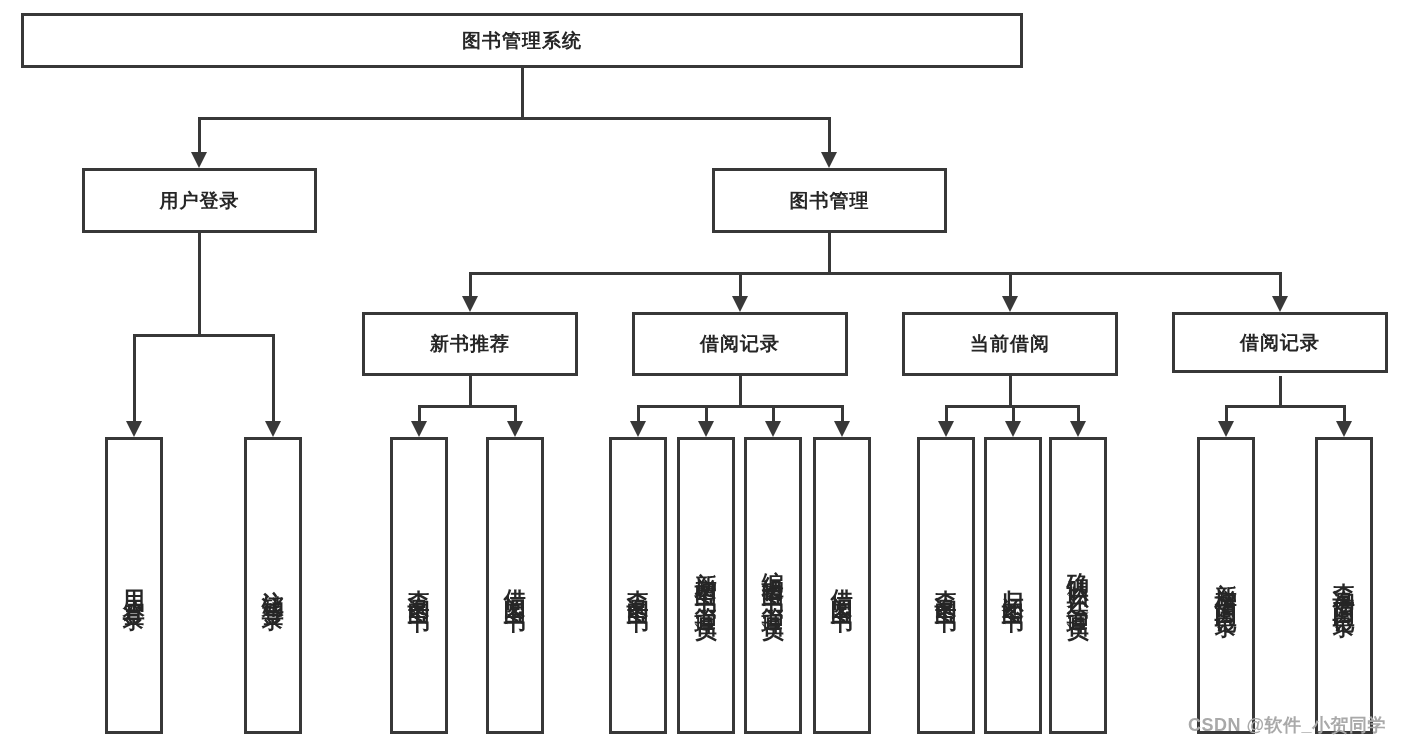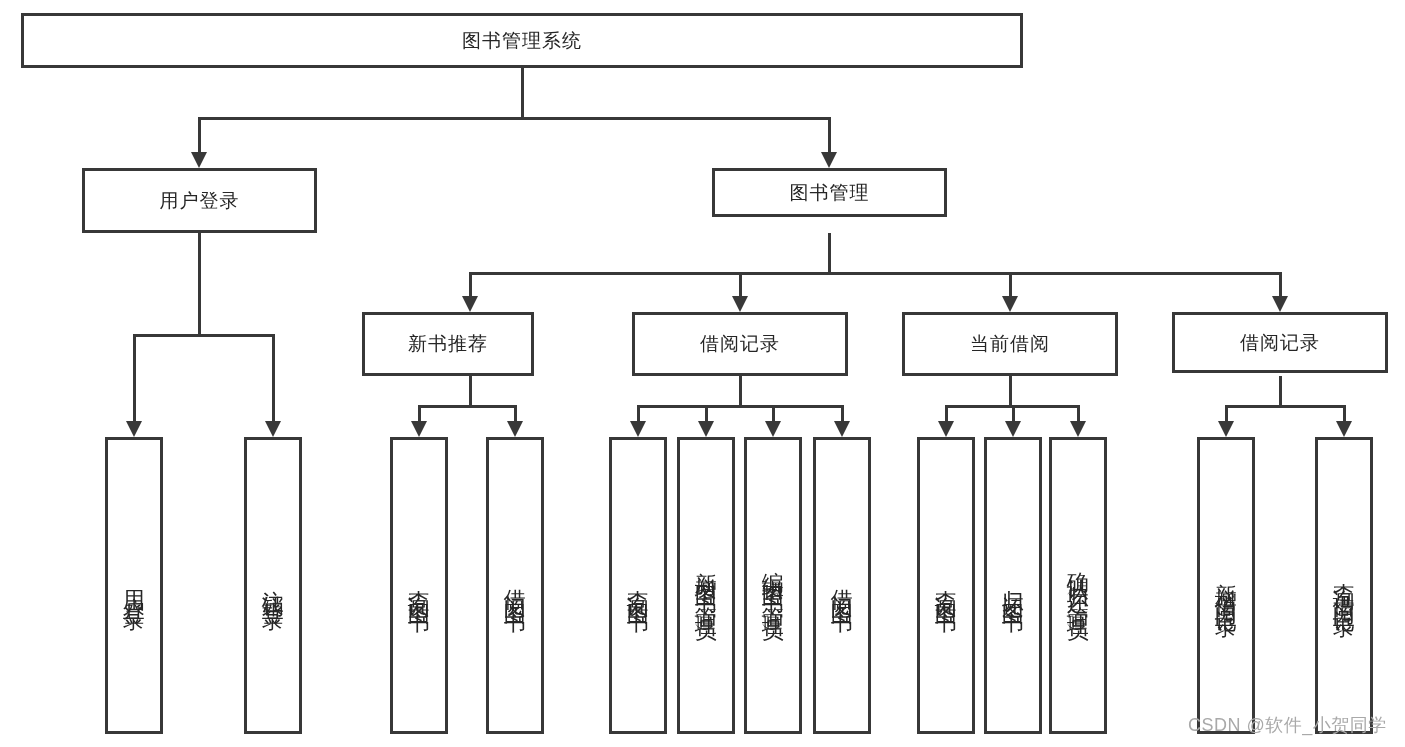--- a/index.html
+++ b/index.html
@@ -7,20 +7,21 @@
     --text:#262626;
     --watermark:#a9a9a9;
     --background:#ffffff;
   }
   html,body{margin:0;padding:0;background:var(--background);}
   .stage{
     position:relative;width:1405px;height:747px;
     background:var(--background);overflow:hidden;
     font-family:"Liberation Sans","DejaVu Sans",sans-serif;
     color:var(--text);
+    font-weight:bold;
   }
   .node{
     position:absolute;box-sizing:border-box;
     border:3px solid var(--line);background:#fff;
     display:flex;align-items:center;justify-content:center;
   }
   .hnode .lbl{font-size:19px;letter-spacing:1px;white-space:nowrap;}
   .vnode .lbl{
     writing-mode:vertical-rl;text-orientation:mixed;
     font-size:22px;letter-spacing:7px;line-height:1.25;white-space:nowrap;
@@ -42,25 +43,25 @@
 
 <div class="stage">
 
   <div class="node hnode" style="left:21px;top:13px;width:1002px;height:55px">
     <span class="lbl">图书管理系统</span>
   </div>
 
   <div class="node hnode" style="left:82px;top:168px;width:235px;height:65px">
     <span class="lbl">用户登录</span>
   </div>
-  <div class="node hnode" style="left:712px;top:168px;width:235px;height:49px">
+  <div class="node hnode" style="left:712px;top:168px;width:235px;height:65px">
     <span class="lbl">图书管理</span>
   </div>
 
-  <div class="node hnode" style="left:362px;top:312px;width:172px;height:64px">
+  <div class="node hnode" style="left:362px;top:312px;width:216px;height:64px">
     <span class="lbl">新书推荐</span>
   </div>
   <div class="node hnode" style="left:632px;top:312px;width:216px;height:64px">
     <span class="lbl">借阅记录</span>
   </div>
   <div class="node hnode" style="left:902px;top:312px;width:216px;height:64px">
     <span class="lbl">当前借阅</span>
   </div>
   <div class="node hnode" style="left:1172px;top:312px;width:216px;height:61px">
     <span class="lbl">借阅记录</span>

